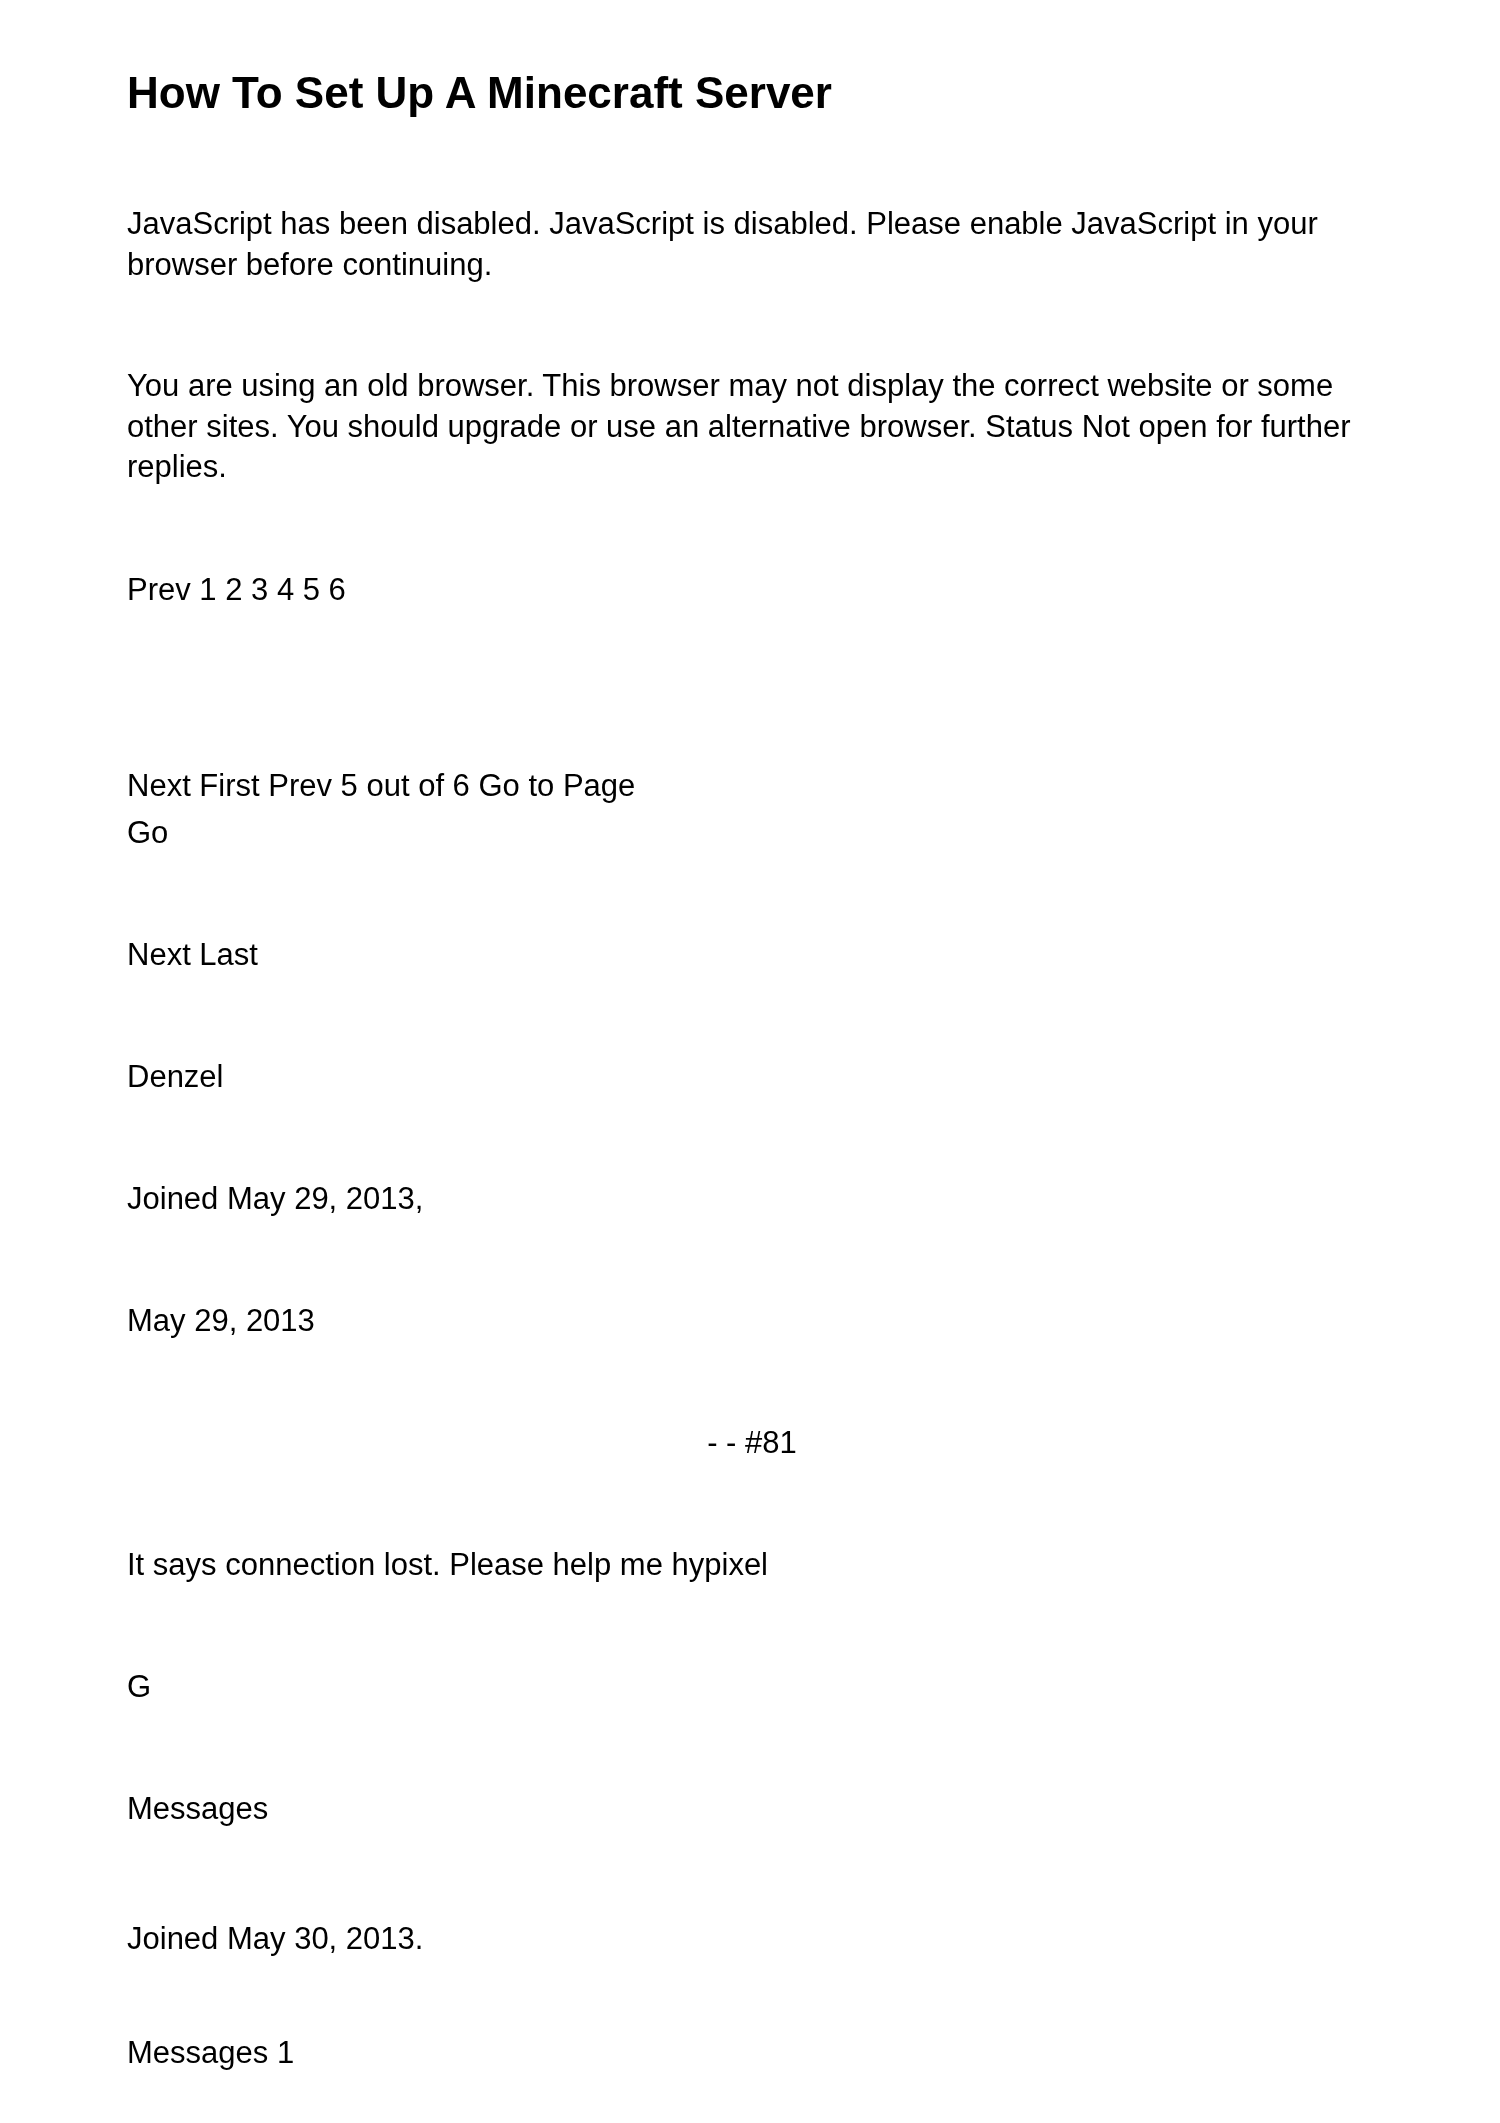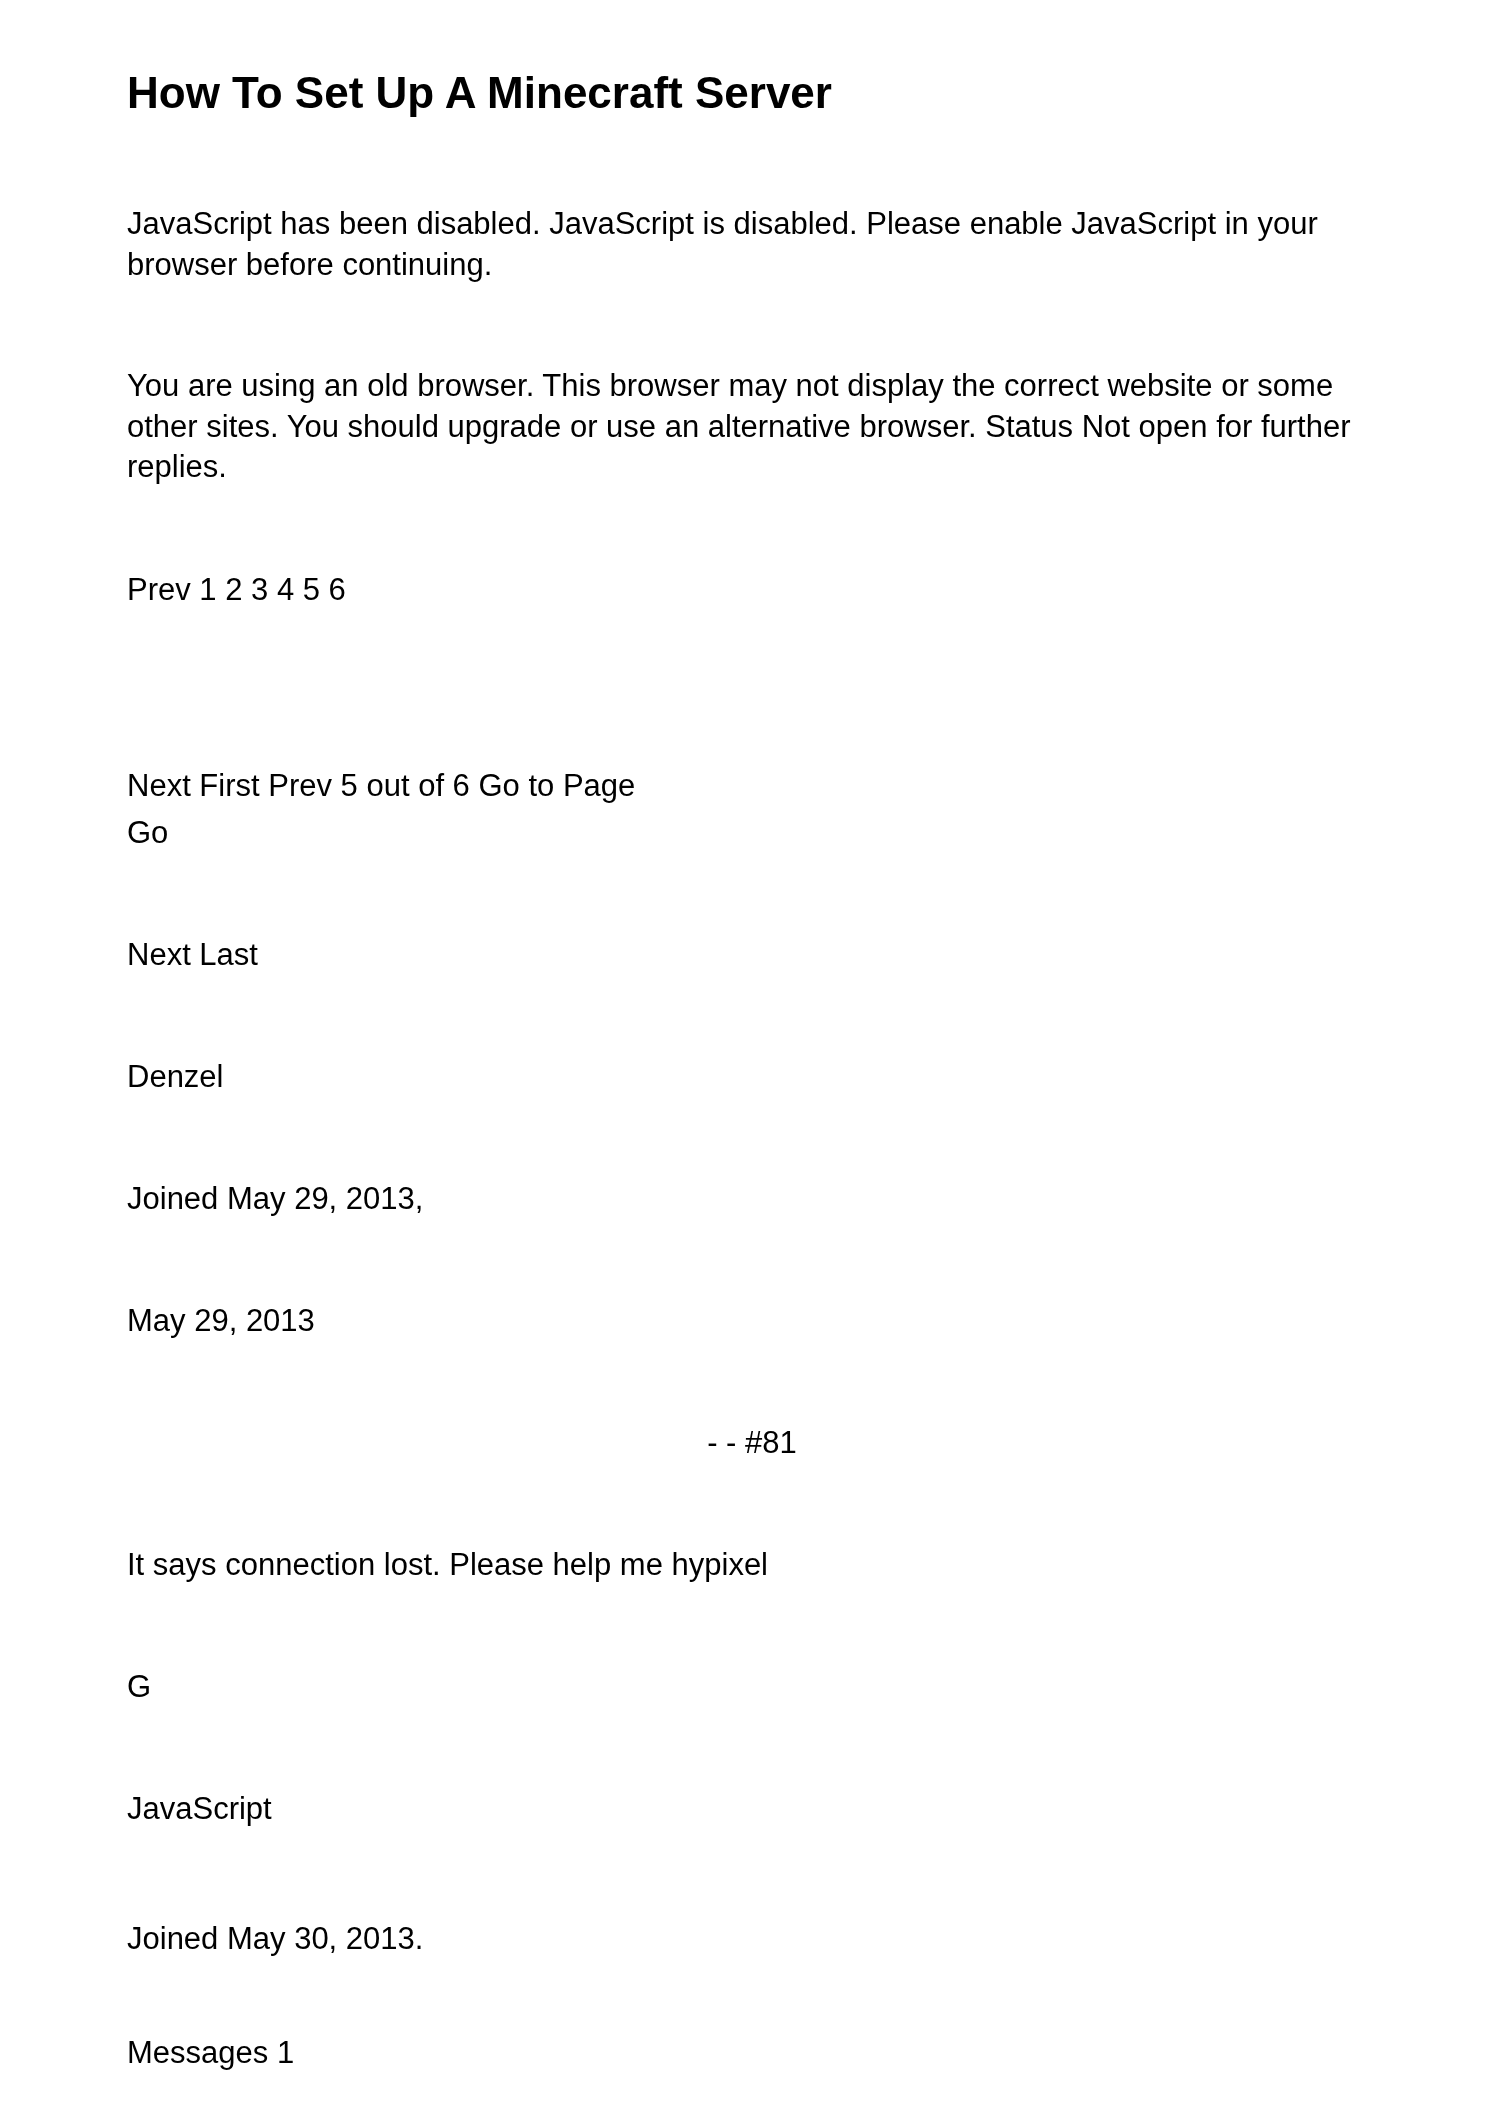--- a/index.html
+++ b/index.html
@@ -51,16 +51,16 @@
   <p class="para" style="top:570px;">Prev 1 2 3 4 5 6</p>
   <p class="para" style="top:729px;margin-top:37px;">Next First Prev 5 out of 6 Go to Page</p>
   <p class="para" style="top:813px;">Go</p>
   <p class="para" style="top:935px;">Next Last</p>
   <p class="para" style="top:1057px;">Denzel</p>
   <p class="para" style="top:1179px;">Joined May 29, 2013,</p>
   <p class="para" style="top:1301px;">May 29, 2013</p>
   <p class="para" style="top:1423px;text-align:center;">- - #81</p>
   <p class="para" style="top:1545px;">It says connection lost. Please help me hypixel</p>
   <p class="para" style="top:1667px;">G</p>
-  <p class="para" style="top:1789px;">JavaScript</p>
+  <p class="para" style="top:1789px;">Messages</p>
   <p class="para" style="top:1911px;margin-top:8px;">Joined May 30, 2013.</p>
   <p class="para" style="top:2033px;">Messages 1</p>
 </div>
 
 </body></html>

